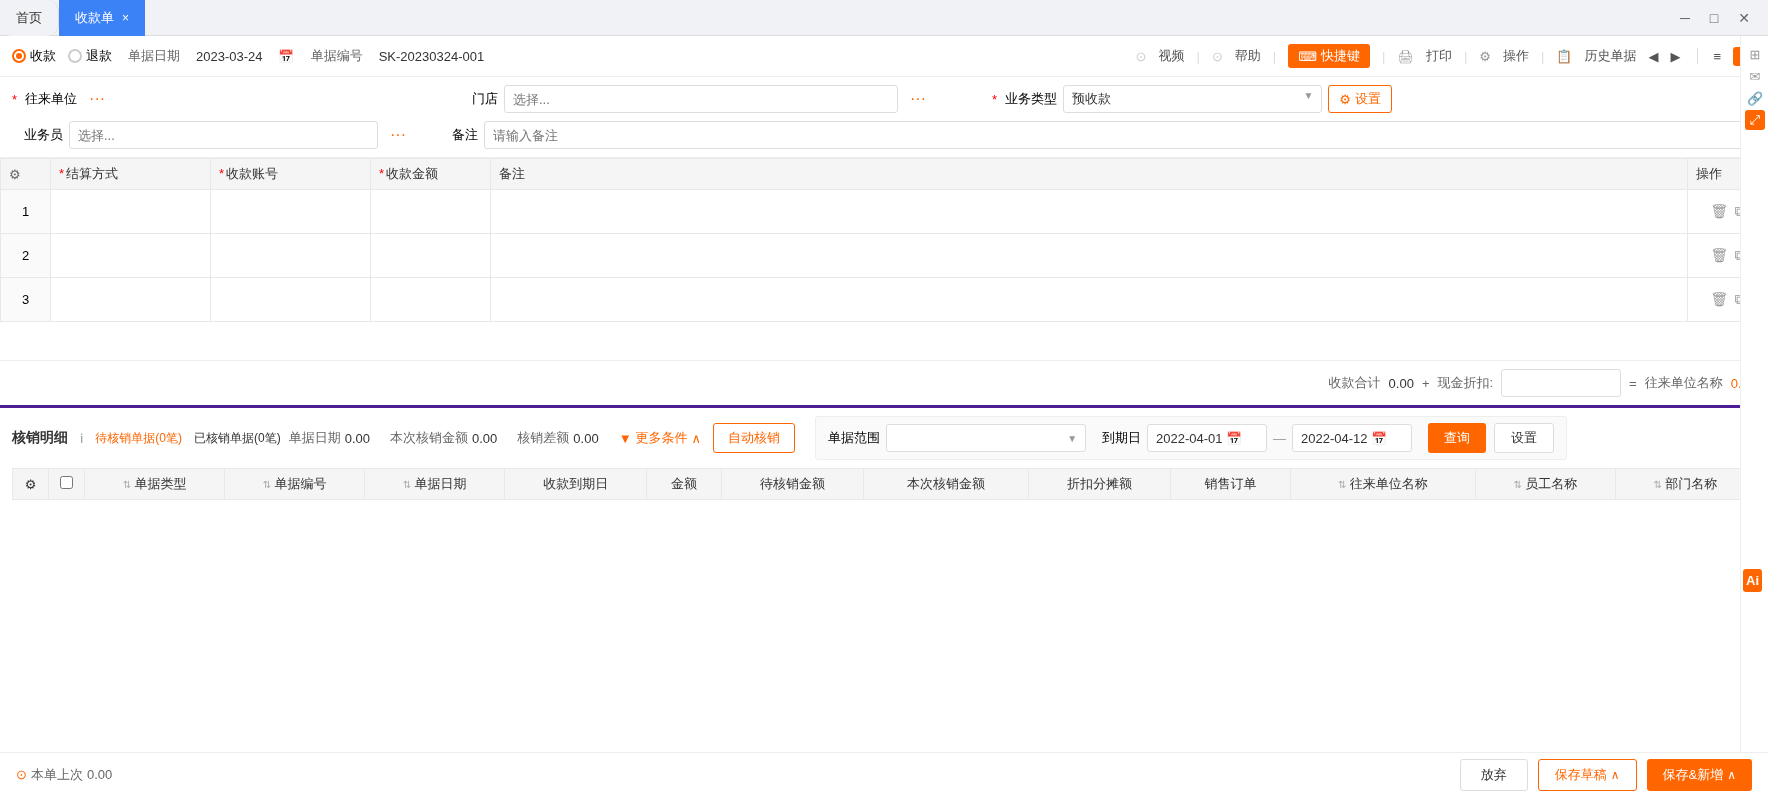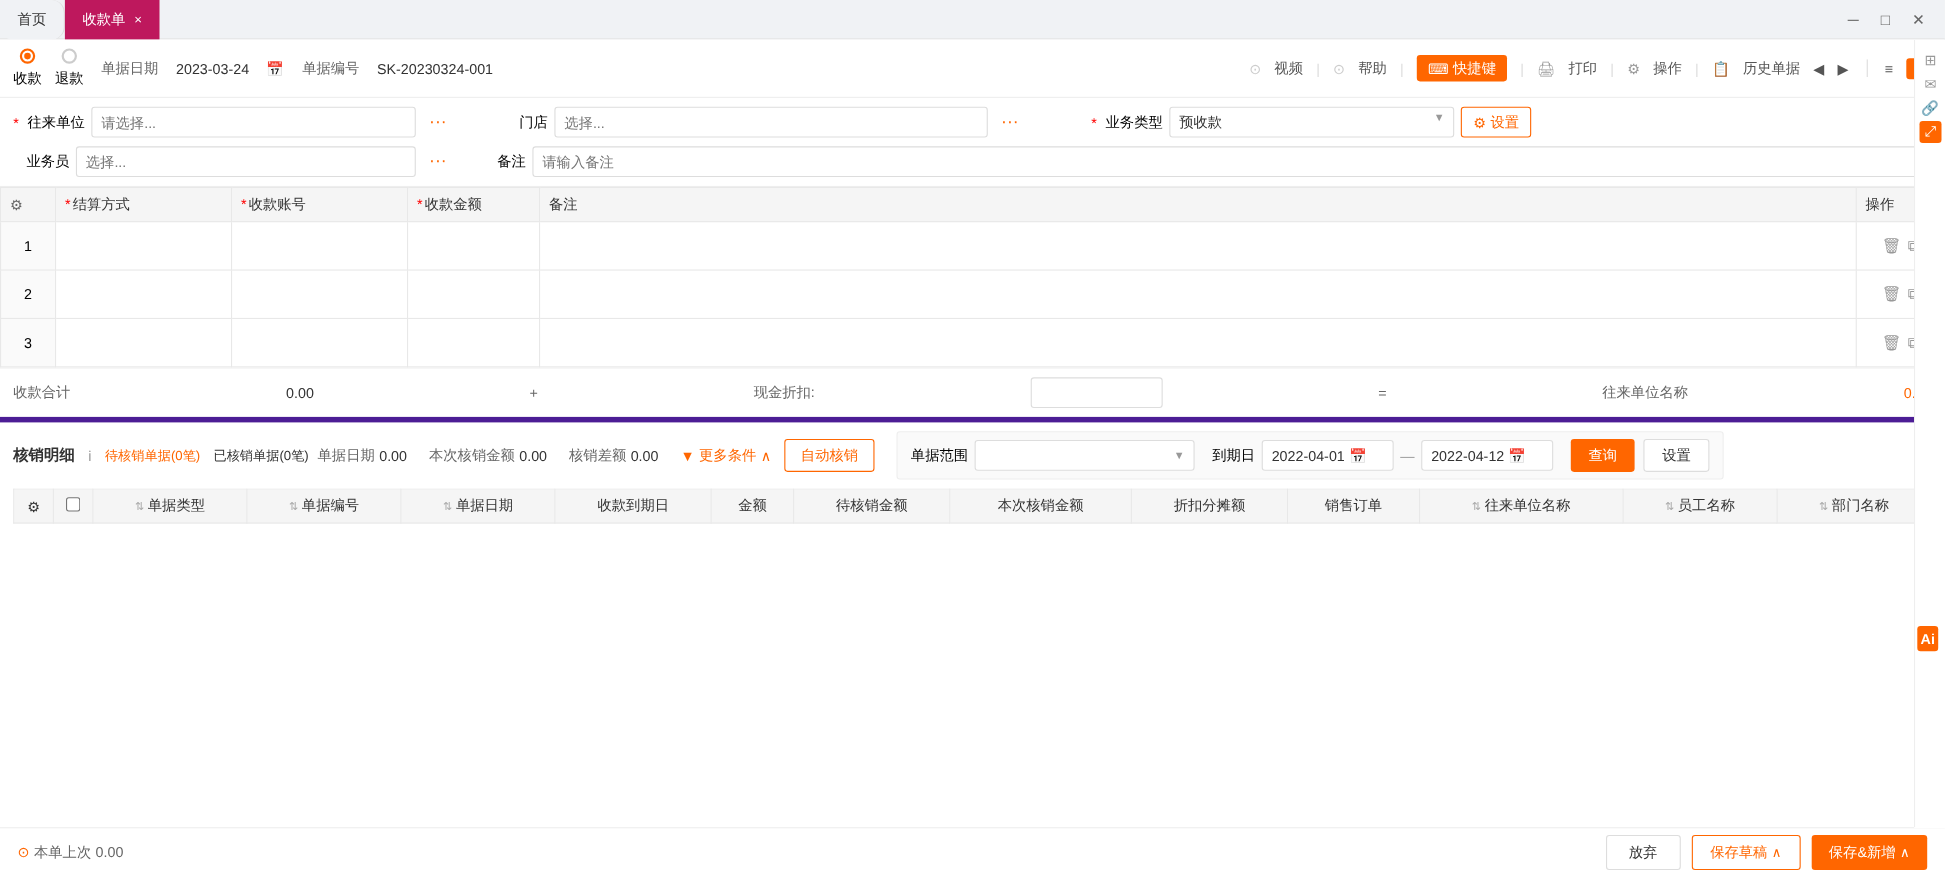--- a/index.html
+++ b/index.html
@@ -9,41 +9,41 @@
     .tab-bar {
       display: flex; align-items: center; height: 36px;
       background: #f0f2f5; border-bottom: 1px solid #ddd;
     }
     .tab-home {
       padding: 0 16px; height: 36px; display: flex; align-items: center;
       background: #f0f2f5; color: #333; cursor: pointer; border-right: 1px solid #ddd; border-radius: 12px;
     }
     .tab-active {
       padding: 0 16px; height: 36px; display: flex; align-items: center;
-      background: #be185d; color: #fff; cursor: pointer; gap: 8px;
+      background: #3b82f6; color: #fff; cursor: pointer; gap: 8px;
     }
     .tab-close { font-size: 12px; cursor: pointer; }
     .tab-bar-right {
       margin-left: auto; display: flex; align-items: center; gap: 8px; padding-right: 12px;
     }
     .win-btn { cursor: pointer; font-size: 14px; color: #666; padding: 2px 6px; }
 
     
     .main-content {
       background: #fff; height: calc(796px - 36px);
       display: flex; flex-direction: column;
     }
 
     
     .toolbar-row {
       display: flex; align-items: center; padding: 8px 12px; border-bottom: 1px solid #eee;
       background: #fff; gap: 16px;
     }
     .radio-group { display: flex; gap: 12px; align-items: center; }
-    .radio-item { display: flex; align-items: center; gap: 4px; cursor: pointer; flex-direction: column; }
+    .radio-item { display: flex; align-items: center; gap: 4px; cursor: pointer; }
     .radio-dot {
       width: 14px; height: 14px; border-radius: 50%; border: 2px solid #ccc;
       display: flex; align-items: center; justify-content: center;
     }
     .radio-dot.active { border-color: #f60; }
     .radio-dot.active::after { content: ''; width: 6px; height: 6px; border-radius: 50%; background: #f60; }
     .field-label { color: #666; }
     .field-value { color: #333; font-weight: 500; }
     .toolbar-right { margin-left: auto; display: flex; align-items: center; gap: 12px; }
     .toolbar-btn { display: flex; align-items: center; gap: 4px; color: #555; cursor: pointer; }
@@ -96,22 +96,22 @@
     .col-settle { width: 160px; }
     .col-account { width: 160px; }
     .col-amount { width: 120px; }
     .col-action { width: 80px; text-align: center; white-space: nowrap; }
     .action-btns { display: flex; gap: 6px; justify-content: center; }
     .action-icon { cursor: pointer; color: #999; font-size: 14px; }
     .gear-icon { cursor: pointer; color: #666; }
 
     
     .summary-row {
-      display: flex; align-items: center; justify-content: space-between;
-      padding: 8px 12px; gap: 8px; border-top: 1px solid #eee; border-bottom: 5px solid #4c1d95;
+      display: flex; align-items: center; justify-content: flex-end;
+      padding: 8px 12px; gap: 8px; border-top: 1px solid #eee; border-bottom: 3px solid #4c1d95; margin-top: 38px;
     }
     .summary-label { color: #666; }
     .summary-value { color: #333; }
     .summary-orange { color: #f60; font-weight: 500; }
     .summary-input {
       border: 1px solid #ddd; border-radius: 3px; padding: 4px 8px;
       height: 28px; width: 120px; outline: none;
     }
 
     
@@ -283,21 +283,20 @@
       <div style="background:#f60;color:#fff;padding:2px 6px;border-radius:3px;cursor:pointer">⊞</div>
     </div>
   </div>
 
   <div class="form-section">
     <div class="form-row">
 
       <div class="form-field" style="max-width:400px">
         <span class="required">*</span>
         <span>往来单位</span>
-        <input class="form-input" type="text" placeholder="请选择..." style="">
         <span class="more-btn">···</span>
       </div>
 
       <div class="form-field" style="max-width:460px;margin-left:60px">
         <span>门店</span>
         <input class="form-input" type="text" placeholder="选择..." style="">
         <span class="more-btn">···</span>
       </div>
 
       <div class="form-field" style="max-width:400px;margin-left:60px">

